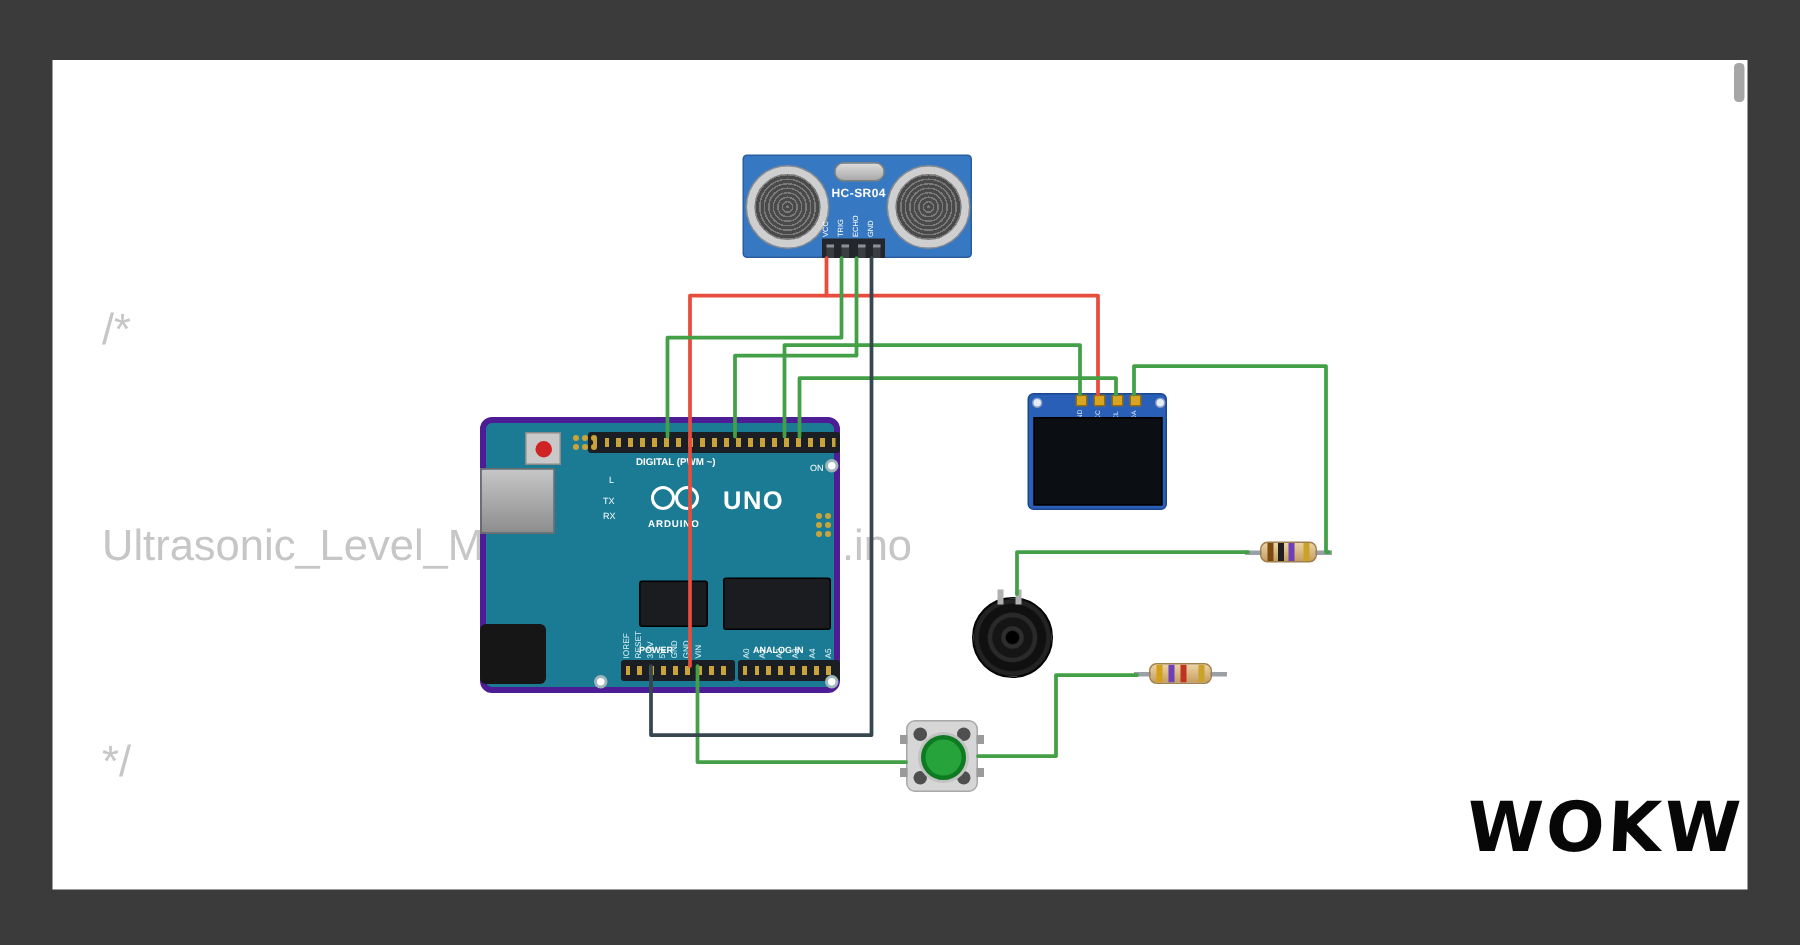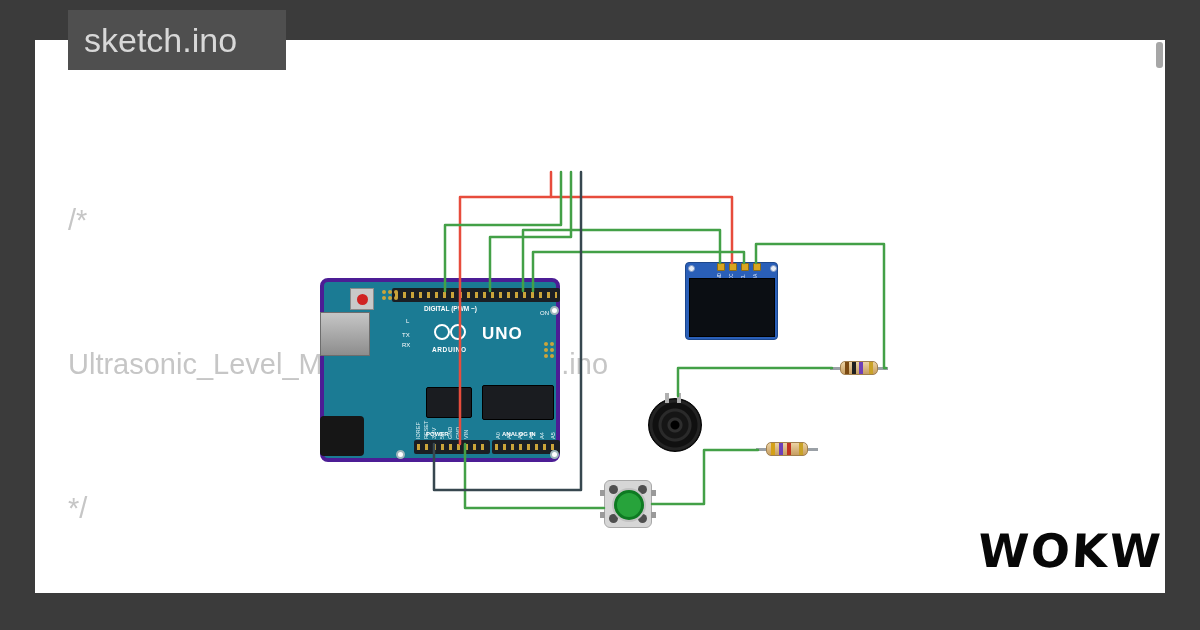--- a/index.html
+++ b/index.html
@@ -155,20 +155,36 @@
     <div class="code-line">*/</div>
     <div class="code-line">// ------------- Tank details ----------//</div>
     
     
     
     
     
     
   </div>
 
+  <div class="hcsr04">
+    <div class="hc-osc"></div>
+    <div class="transducer t-left"></div>
+    <div class="transducer t-right"></div>
+    <div class="hc-label">HC-SR04</div>
+    <span class="svlabel" style="left:53px">VCC</span>
+    <span class="svlabel" style="left:63px">TRIG</span>
+    <span class="svlabel" style="left:73px">ECHO</span>
+    <span class="svlabel" style="left:83px">GND</span>
+    <div class="hc-pinstrip">
+      <i class="hc-pin"></i>
+      <i class="hc-pin"></i>
+      <i class="hc-pin"></i>
+      <i class="hc-pin"></i>
+    </div>
+  </div>
 
   <div class="uno">
     <div class="hdr digital"></div>
     <div class="lbl-digital">DIGITAL (PWM ~)</div>
     <div class="uno-reset"></div>
     <div class="icsp icsp-top">
       <i></i>
         <i></i>
         <i></i>
       <i></i>
@@ -283,15 +299,14 @@
 
   <div class="wokwi-logo">WOKWI</div>
 
   <div class="scrollbar-thumb"></div>
 
   <div class="frame frame-top"></div>
   <div class="frame frame-bottom"></div>
   <div class="frame frame-left"></div>
   <div class="frame frame-right"></div>
 
-  <div class="file-tab">sketch.ino</div>
 
 </div>
 
 </body></html>

